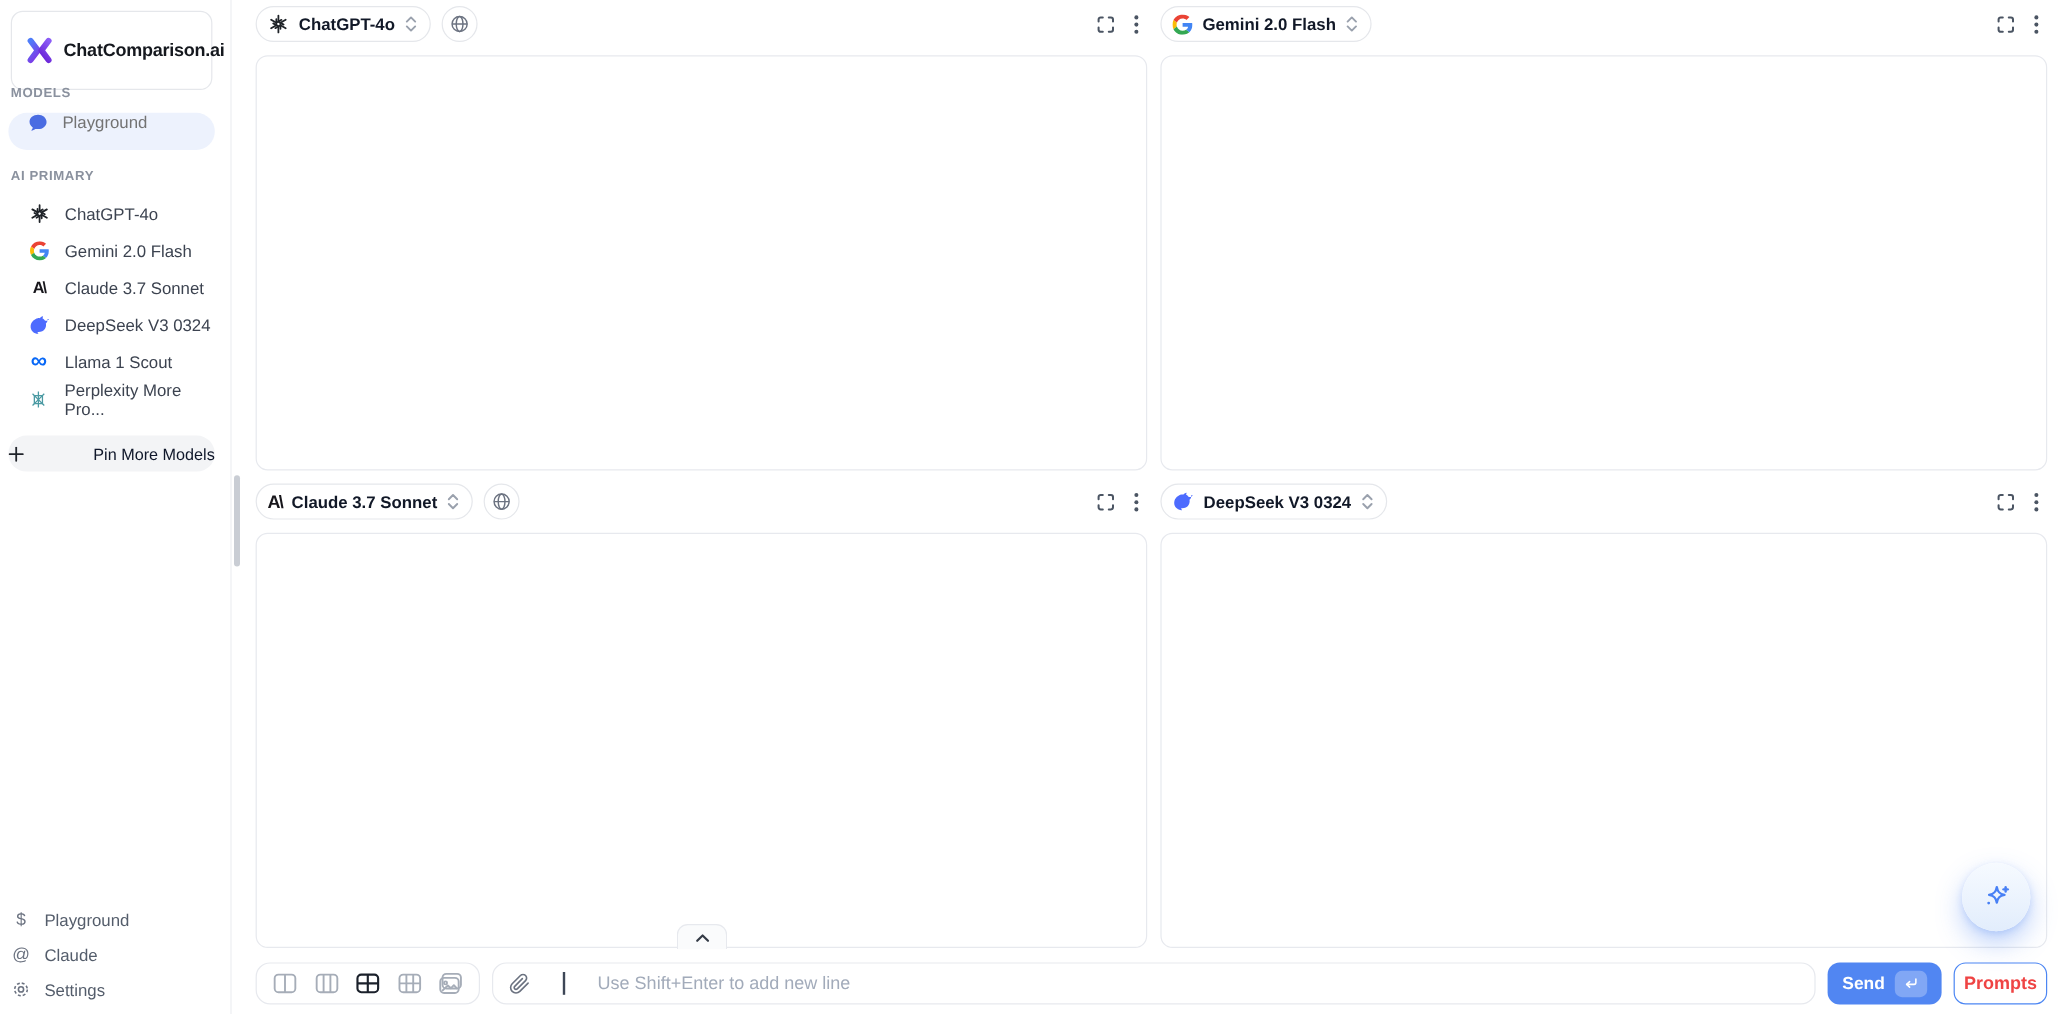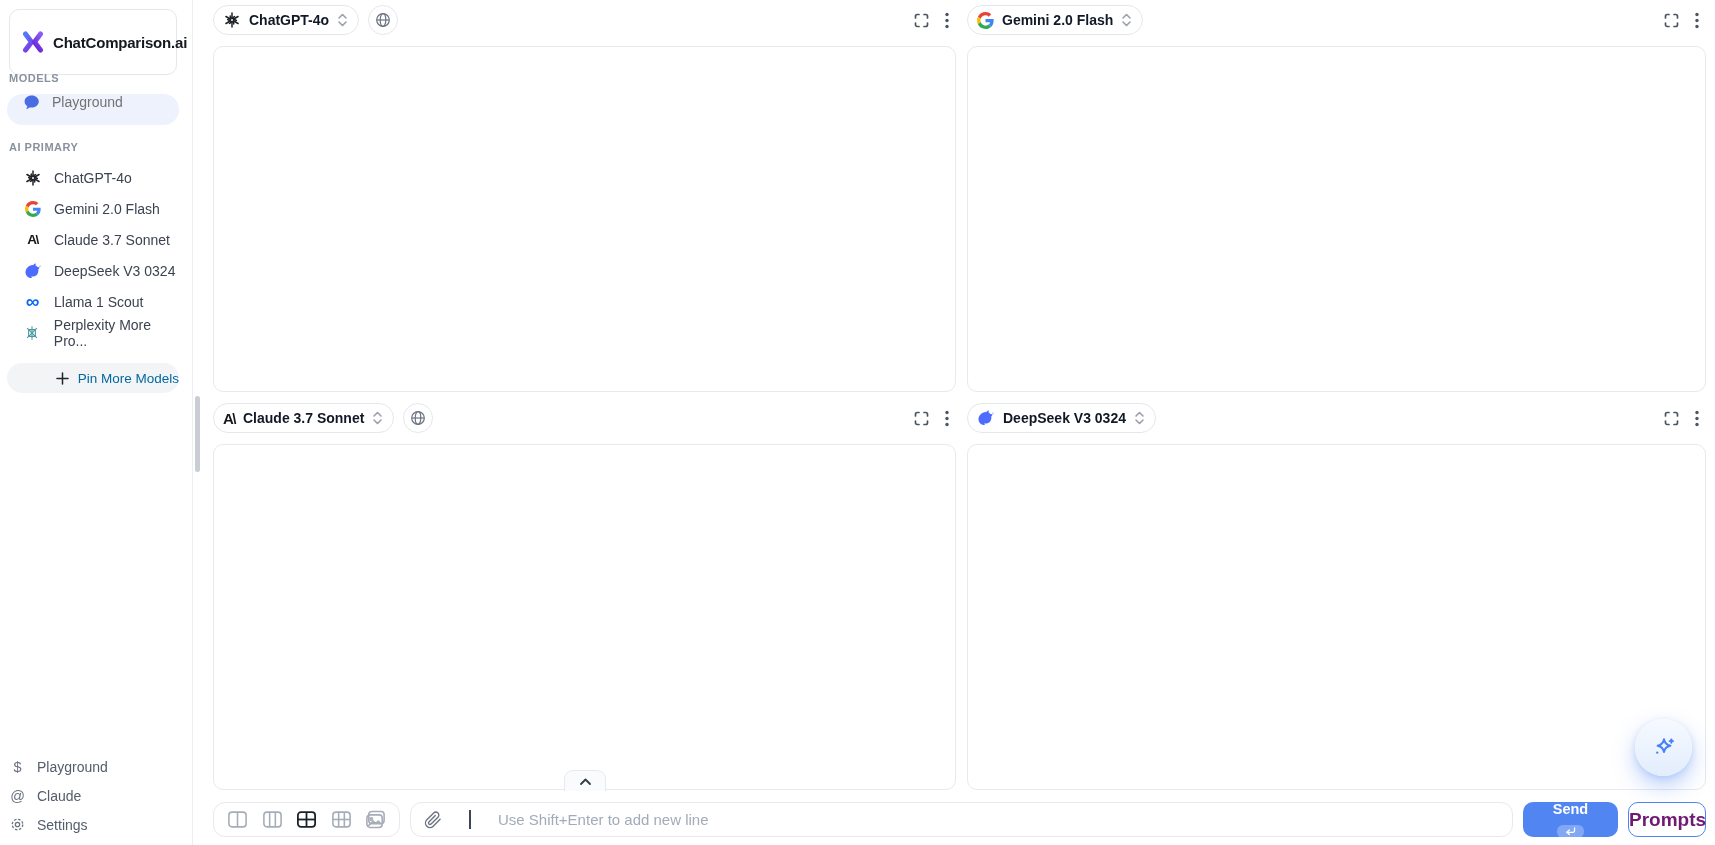--- a/index.html
+++ b/index.html
@@ -41,21 +41,21 @@
     height:31px; display:flex; align-items:center; gap:12px;
     padding-left:16px; font-size:14px; color:#3c4350; cursor:pointer;
     border-radius:8px;
   }
   .mi-icon { width:19px; display:flex; justify-content:center; align-items:center; }
   .anthropic-glyph { font-weight:800; font-size:13.5px; letter-spacing:-1.5px; color:#17161b; }
   .meta-glyph { font-weight:700; font-size:19px; color:#0868f7; line-height:10px; }
   .pin-btn {
     position:absolute; left:7px; top:363px; width:172px; height:30px;
     background:#f3f4f6; border-radius:15px; display:flex; align-items:center;
-    justify-content:flex-end; gap:9px; font-size:13.5px; font-weight:500; color:#0369a1;
+    justify-content:space-between; gap:9px; font-size:13.5px; font-weight:500; color:#0f172a;
   }
   .sidebar-footer { position:absolute; left:9px; top:752px; width:170px; }
   .footer-item {
     height:29px; display:flex; align-items:center; gap:11px;
     font-size:14px; color:#545d6b; cursor:pointer;
   }
   .footer-icon { width:17px; display:flex; justify-content:center; color:#6b7280; font-size:14.5px; }
 
   .scroll-thumb {
     position:absolute; left:195px; top:396px; width:5px; height:76px;
@@ -114,29 +114,29 @@
   .caret { width:2px; height:19px; background:#3d4656; animation:blink 1.1s steps(1) infinite; flex-shrink:0; }
   @keyframes blink { 50% { opacity:0; } }
   .msg-input {
     flex:1; border:none; outline:none; font-size:15px; color:#111827; background:transparent;
     font-family:"Liberation Sans", sans-serif; padding:0;
   }
   .msg-input::placeholder { color:#a2abba; }
   .send-btn {
     width:95px; height:35px; background:#5186f2; border-radius:10px; color:#fff;
     font-size:14.5px; font-weight:600; display:flex; align-items:center;
-    justify-content:center; gap:8px; flex-shrink:0;flex-direction:column;
+    justify-content:center; gap:8px; flex-shrink:0;
   }
   .enter-badge {
     width:27px; height:22px; background:rgba(255,255,255,.28); border-radius:6px;
     display:flex; align-items:center; justify-content:center;
   }
   .prompts-btn {
     width:78px; height:35px; background:#fff; border:1.5px solid #4c86f3;
-    border-radius:10px; color:#701a75; font-size:19px; font-weight:600; flex-shrink:0;
+    border-radius:10px; color:#ef4444; font-size:15px; font-weight:600; flex-shrink:0;
   }
 
   .fab {
     position:absolute; left:1635px; top:719px; width:57px; height:57px; border-radius:50%;
     background:linear-gradient(180deg,#f6faff 0%, #e2edfc 100%);
     box-shadow:0 10px 22px rgba(80,134,242,.38), 0 2px 6px rgba(80,134,242,.22);
     display:flex; align-items:center; justify-content:center; z-index:5;
   }
 </style>
 </head>

